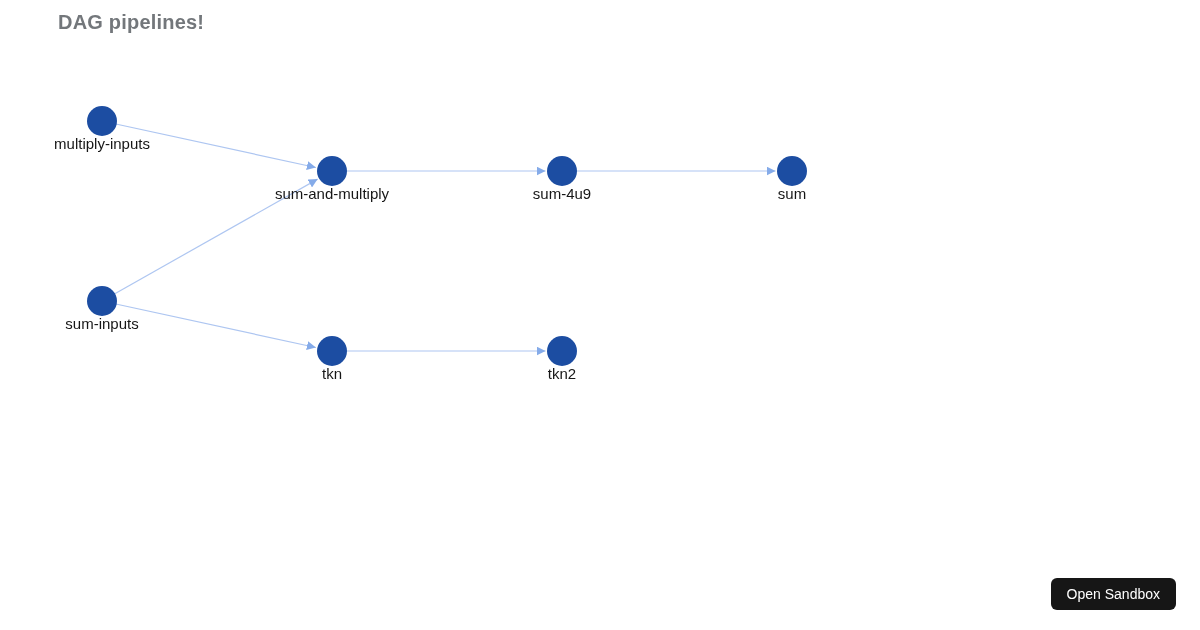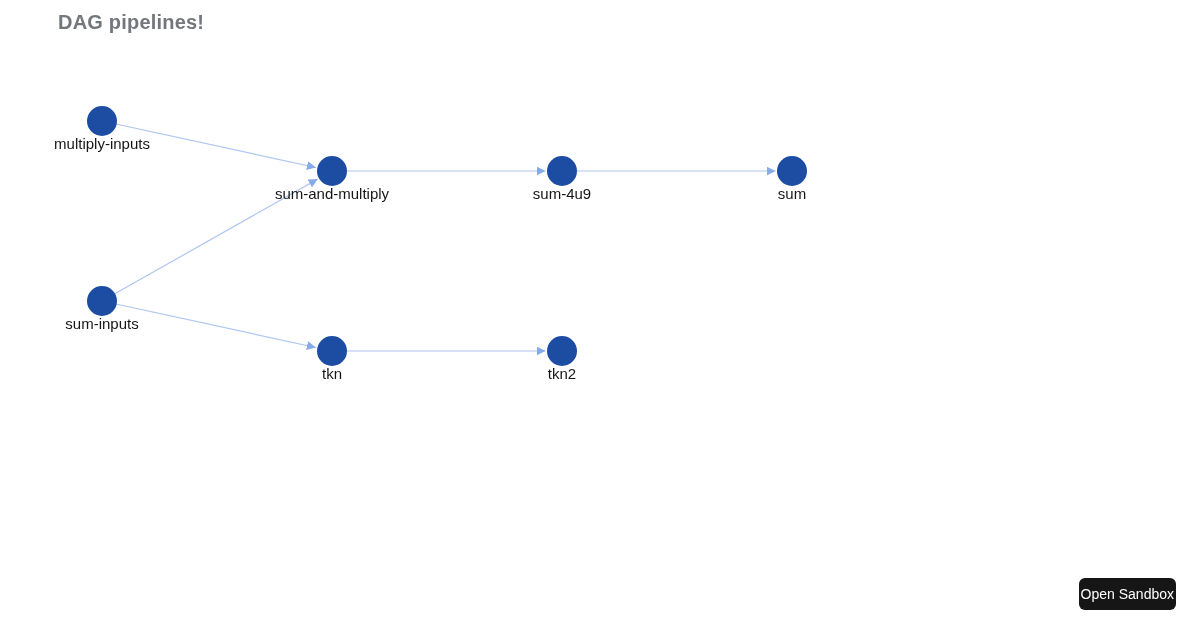--- a/index.html
+++ b/index.html
@@ -44,21 +44,21 @@
   }
   .dag-node{cursor:pointer;}
   .open-sandbox-btn{
     position:absolute;
     right:24px;
     bottom:20px;
     background:var(--btn-bg);
     color:var(--btn-text);
     border:none;
     border-radius:6px;
-    padding:8px 2px;
+    padding:8px 16px;
     font-family:"Liberation Sans", sans-serif;
     font-size:14px;
     line-height:16px;
     cursor:pointer;
   }
 </style>
 </head>
 <body>
 
 <div class="page-title">DAG pipelines!</div>

